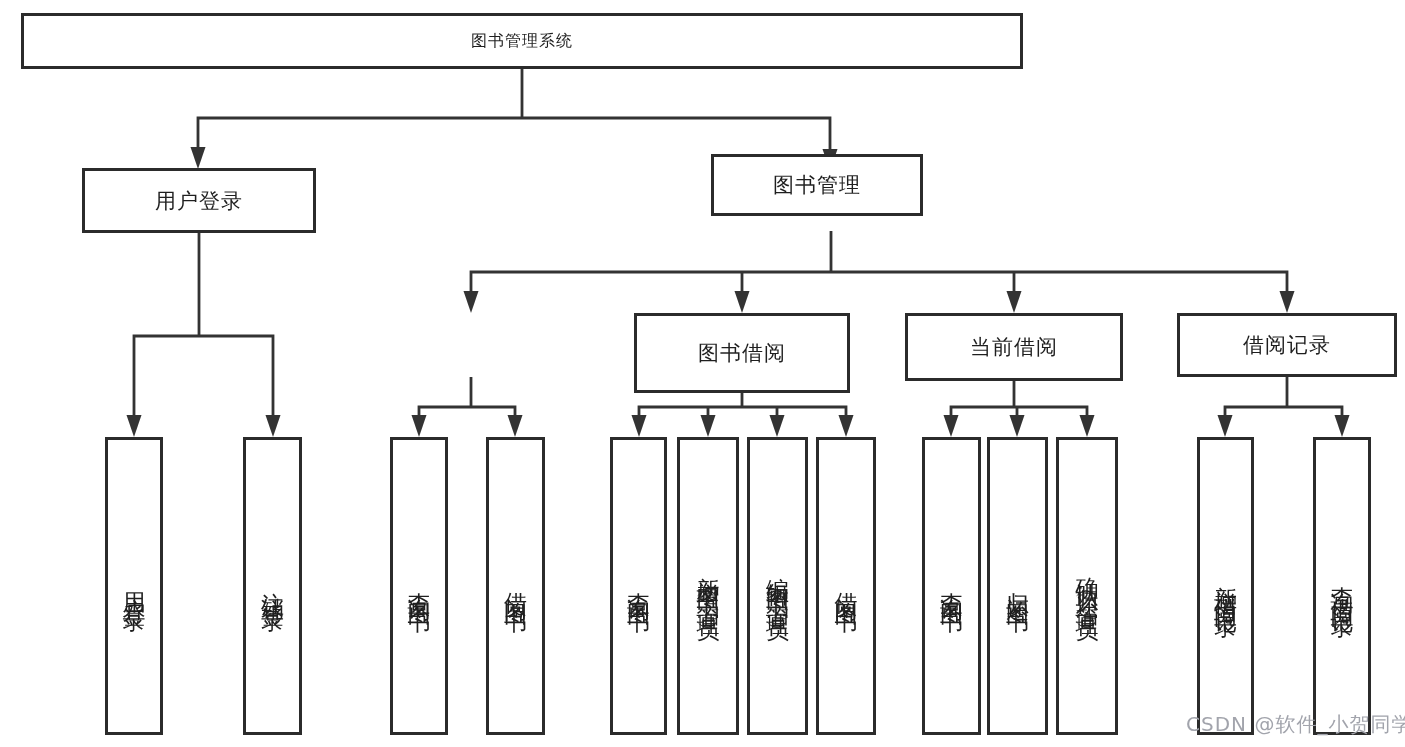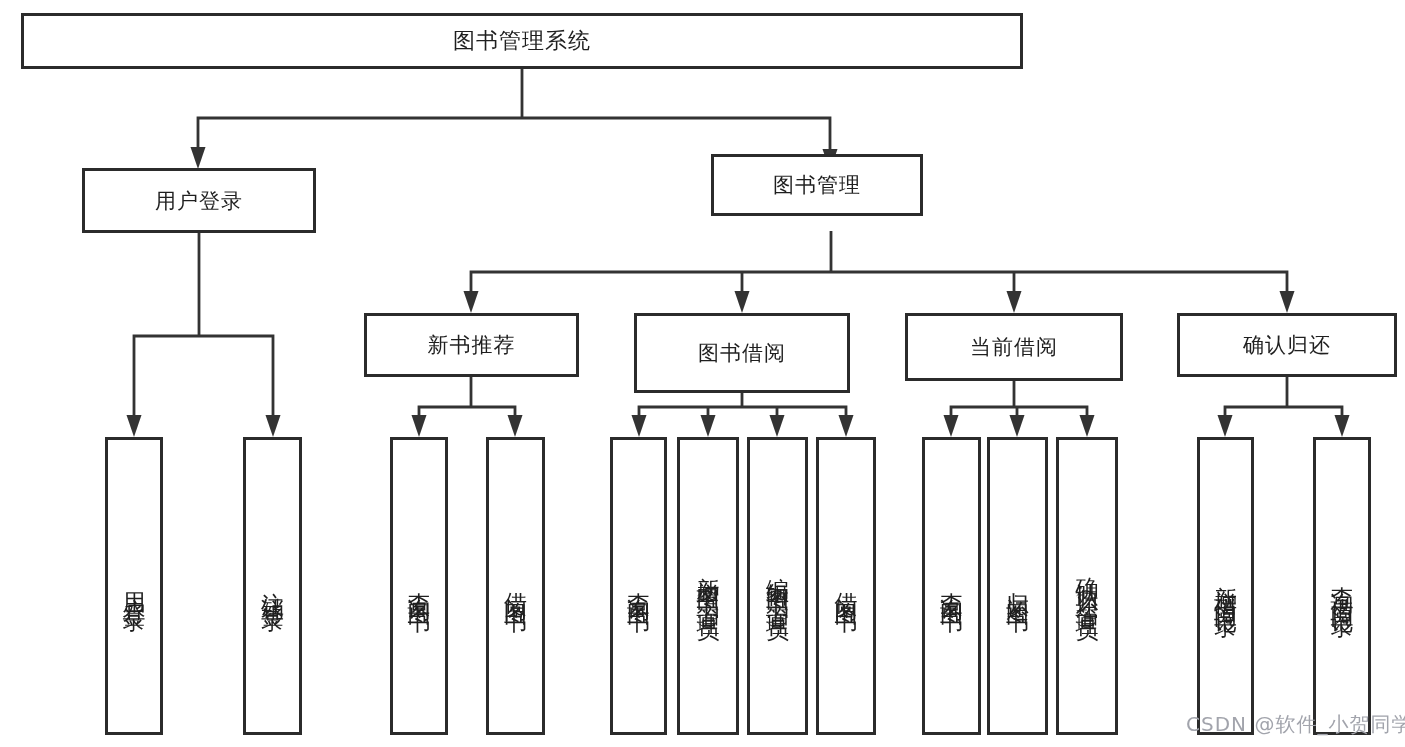--- a/index.html
+++ b/index.html
@@ -7,21 +7,21 @@
     position:relative; width:1405px; height:747px; background:#ffffff;
     font-family:"DejaVu Sans","Liberation Sans",sans-serif; color:#1f1f1f;
     overflow:hidden;
   }
   .connectors { position:absolute; left:0; top:0; width:1405px; height:747px; pointer-events:none; }
   .box {
     position:absolute; background:#ffffff; border:3px solid #2b2b2b; box-sizing:border-box;
     display:flex; align-items:center; justify-content:center; text-align:center;
   }
   .h { font-size:21px; letter-spacing:1px; white-space:nowrap; }
-  .root-box { font-size:22px; }
+  .root-box { font-size:16px; }
   .v {
     writing-mode:vertical-rl; text-orientation:mixed;
     font-size:23px; letter-spacing:6px; line-height:1; padding:6px 0;
   }
   .watermark {
     position:absolute; left:1186px; top:711px; font-size:20px; letter-spacing:1px;
     color:#a2a4ac; white-space:nowrap; z-index:5;
   }
 </style>
 </head>
@@ -79,24 +79,23 @@
       <polygon points="1225,437 1217.5,415 1232.5,415"></polygon>
       <polygon points="1342,437 1334.5,415 1349.5,415"></polygon>
     </g>
   </svg>
 
   <div class="box h root-box" style="left:21px; top:13px; width:1002px; height:56px;">图书管理系统</div>
 
   <div class="box h" style="left:82px; top:168px; width:234px; height:65px;">用户登录</div>
   <div class="box h" style="left:711px; top:154px; width:212px; height:62px;">图书管理</div>
 
-  <div class="box h" style="left:364px; top:313px; width:215px; height:64px;">新书推荐</div>
   <div class="box h" style="left:634px; top:313px; width:216px; height:80px;">图书借阅</div>
   <div class="box h" style="left:905px; top:313px; width:218px; height:68px;">当前借阅</div>
-  <div class="box h" style="left:1177px; top:313px; width:220px; height:64px;">确认归还</div>
+  <div class="box h" style="left:1177px; top:313px; width:220px; height:64px;">借阅记录</div>
 
   <div class="box v" style="left:105px; top:437px; width:58px; height:298px;">用户登录</div>
   <div class="box v" style="left:243px; top:437px; width:59px; height:298px;">注销登录</div>
 
   <div class="box v" style="left:390px; top:437px; width:58px; height:298px;">查询图书</div>
   <div class="box v" style="left:486px; top:437px; width:59px; height:298px;">借阅图书</div>
 
   <div class="box v" style="left:610px; top:437px; width:57px; height:298px;">查询图书</div>
   <div class="box v" style="left:677px; top:437px; width:62px; height:298px;">新增图书（管理员）</div>
   <div class="box v" style="left:747px; top:437px; width:61px; height:298px;">编辑图书（管理员）</div>

